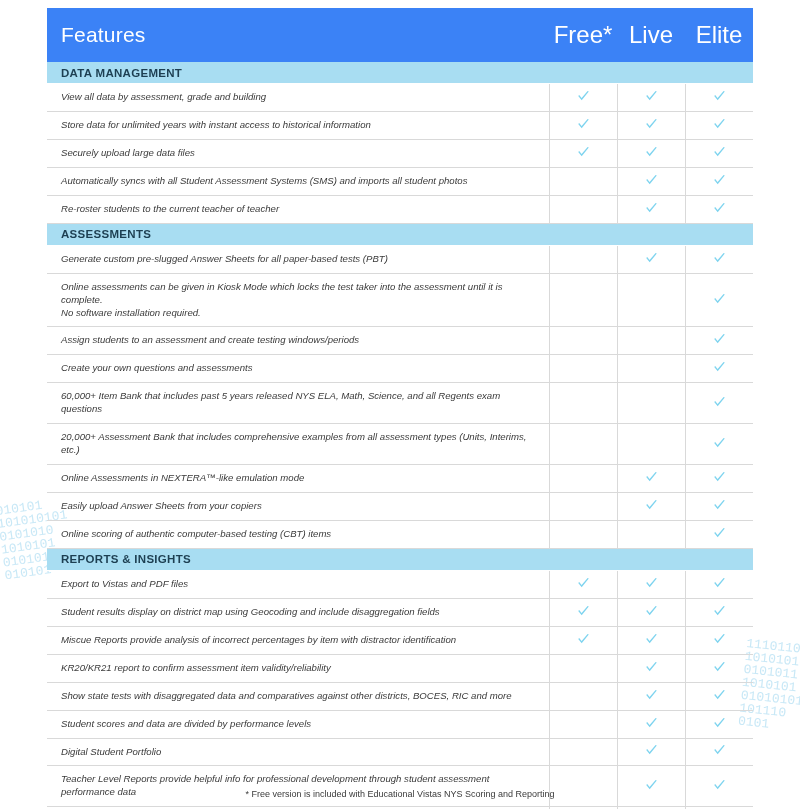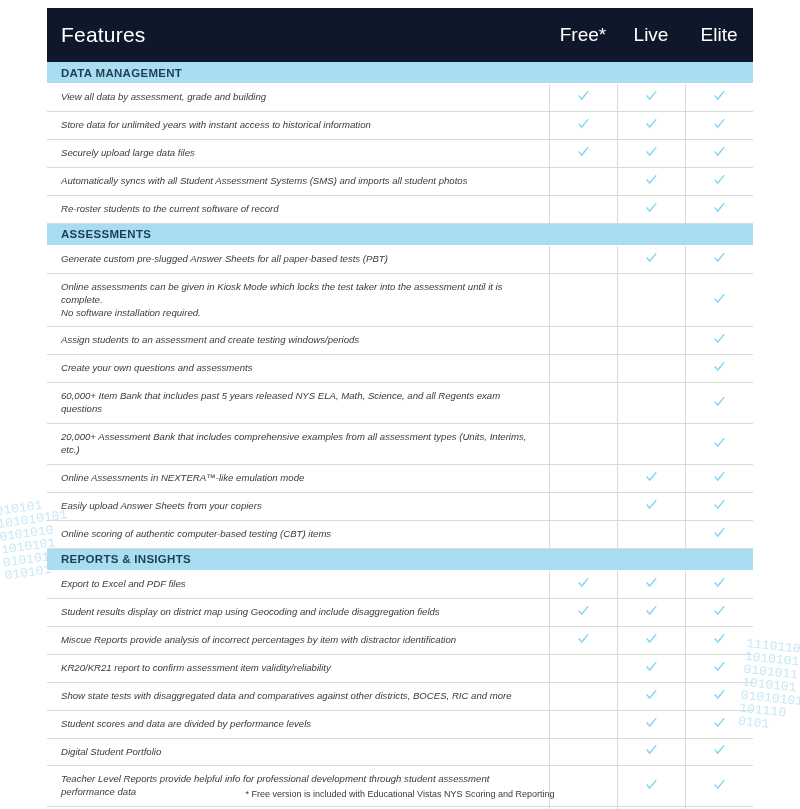--- a/index.html
+++ b/index.html
@@ -53,36 +53,36 @@
     border-collapse: collapse;
     width: 706px;
     table-layout: fixed;
   }
 
   table.feature-table col.c-feature { width: 502px; }
   table.feature-table col.c-plan { width: 68px; }
 
   
   thead th {
-    background: #0f172a;
+    background: #3b82f6;
     color: #ffffff;
     font-weight: normal;
     padding: 0;
     height: 54px;
     vertical-align: middle;
   }
   th.h-features {
     text-align: left;
     padding-left: 14px;
     font-size: 21px;
     letter-spacing: .2px;
   }
   th.h-plan {
     text-align: center;
-    font-size: 19px;
+    font-size: 24px;
   }
 
   
   tr.section td {
     background: #a8ddf2;
     height: 21px;
     padding: 0;
     border-bottom: 1px solid #ffffff;
     margin-left: 46px;
   }
@@ -213,21 +213,21 @@
           <td class="feature">Automatically syncs with all Student Assessment Systems (SMS) and imports all student photos</td>
           <td class="mark"></td>
           <td class="mark"><span class="check"><svg width="13" height="13" viewBox="0 0 13 13" xmlns="http://www.w3.org/2000/svg">
                 <path d="M1.2 6.0 L4.7 10.2 L11.8 1.6 L10.6 1.0 L4.6 8.0 L2.2 5.1 Z" fill="#7fd4ef"></path>
               </svg></span></td>
           <td class="mark"><span class="check"><svg width="13" height="13" viewBox="0 0 13 13" xmlns="http://www.w3.org/2000/svg">
                 <path d="M1.2 6.0 L4.7 10.2 L11.8 1.6 L10.6 1.0 L4.6 8.0 L2.2 5.1 Z" fill="#7fd4ef"></path>
               </svg></span></td>
         </tr>
         <tr>
-          <td class="feature">Re-roster students to the current software of record</td>
+          <td class="feature">Re-roster students to the current teacher of teacher</td>
           <td class="mark"></td>
           <td class="mark"><span class="check"><svg width="13" height="13" viewBox="0 0 13 13" xmlns="http://www.w3.org/2000/svg">
                 <path d="M1.2 6.0 L4.7 10.2 L11.8 1.6 L10.6 1.0 L4.6 8.0 L2.2 5.1 Z" fill="#7fd4ef"></path>
               </svg></span></td>
           <td class="mark"><span class="check"><svg width="13" height="13" viewBox="0 0 13 13" xmlns="http://www.w3.org/2000/svg">
                 <path d="M1.2 6.0 L4.7 10.2 L11.8 1.6 L10.6 1.0 L4.6 8.0 L2.2 5.1 Z" fill="#7fd4ef"></path>
               </svg></span></td>
         </tr>
         <tr class="section">
           <td class="sec-label">ASSESSMENTS</td>
@@ -313,21 +313,21 @@
                 <path d="M1.2 6.0 L4.7 10.2 L11.8 1.6 L10.6 1.0 L4.6 8.0 L2.2 5.1 Z" fill="#7fd4ef"></path>
               </svg></span></td>
         </tr>
         <tr class="section">
           <td class="sec-label">REPORTS &amp; INSIGHTS</td>
           <td></td>
           <td></td>
           <td></td>
         </tr>
         <tr>
-          <td class="feature">Export to Excel and PDF files</td>
+          <td class="feature">Export to Vistas and PDF files</td>
           <td class="mark"><span class="check"><svg width="13" height="13" viewBox="0 0 13 13" xmlns="http://www.w3.org/2000/svg">
                 <path d="M1.2 6.0 L4.7 10.2 L11.8 1.6 L10.6 1.0 L4.6 8.0 L2.2 5.1 Z" fill="#7fd4ef"></path>
               </svg></span></td>
           <td class="mark"><span class="check"><svg width="13" height="13" viewBox="0 0 13 13" xmlns="http://www.w3.org/2000/svg">
                 <path d="M1.2 6.0 L4.7 10.2 L11.8 1.6 L10.6 1.0 L4.6 8.0 L2.2 5.1 Z" fill="#7fd4ef"></path>
               </svg></span></td>
           <td class="mark"><span class="check"><svg width="13" height="13" viewBox="0 0 13 13" xmlns="http://www.w3.org/2000/svg">
                 <path d="M1.2 6.0 L4.7 10.2 L11.8 1.6 L10.6 1.0 L4.6 8.0 L2.2 5.1 Z" fill="#7fd4ef"></path>
               </svg></span></td>
         </tr>

